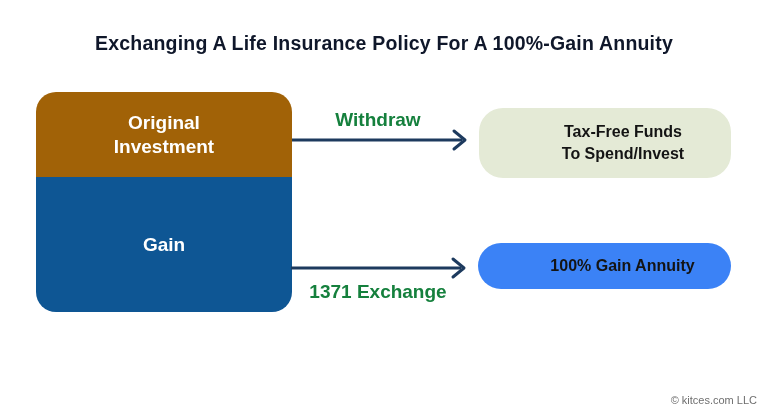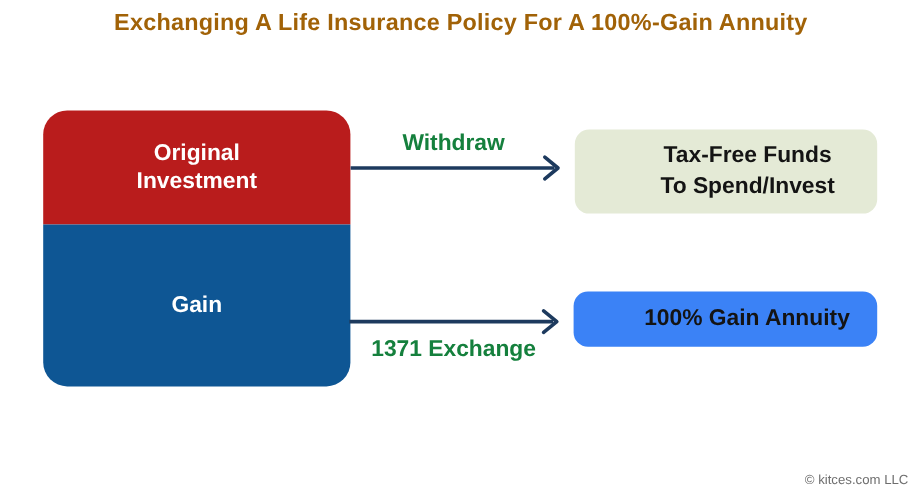--- a/index.html
+++ b/index.html
@@ -9,27 +9,27 @@
   .canvas {
     position: relative;
     width: 768px;
     height: 414px;
     background: #ffffff;
     overflow: hidden;
   }
 
   .title {
     position: absolute;
-    top: 8px;
+    top: 32px;
     left: 0;
     width: 768px;
     text-align: center;
     font-size: 19.5px;
     font-weight: 700;
-    color: #a16207;
+    color: #0f172a;
     letter-spacing: 0.2px;
   }
 
   
   .stack {
     position: absolute;
     left: 36px;
     top: 92px;
     width: 256px;
     height: 256px;
@@ -40,22 +40,22 @@
     align-items: center;
     justify-content: center;
     text-align: center;
     color: #ffffff;
     font-weight: 700;
     font-size: 19px;
     line-height: 1.25;
     white-space: pre-line;
   }
   .segment-top {
-    height: 95px;
-    background: #b91c1c;
+    height: 85px;
+    background: #a16207;
     border-radius: 20px 20px 0 0;
   }
   .segment-bottom {
     height: 135px;
     background: #0e5694;
     border-radius: 0 0 20px 20px;
   }
 
   
   .arrow-svg { position: absolute; }
@@ -73,24 +73,24 @@
   .flow-label-bottom { top: 281px; }
 
   
   .result-box {
     position: absolute;
     display: flex;
     align-items: center;
     justify-content: center;
     text-align: center;
     font-weight: 700;
-    font-size: 19px;
+    font-size: 16px;
     line-height: 1.35;
     color: #141414;
-    border-radius: 12px;
+    border-radius: 24px;
     white-space: pre-line;
     padding-left: 36px;
   }
   .result-box-top {
     left: 479px;
     top: 108px;
     width: 252px;
     height: 70px;
     background: #e4ead6;
   }

